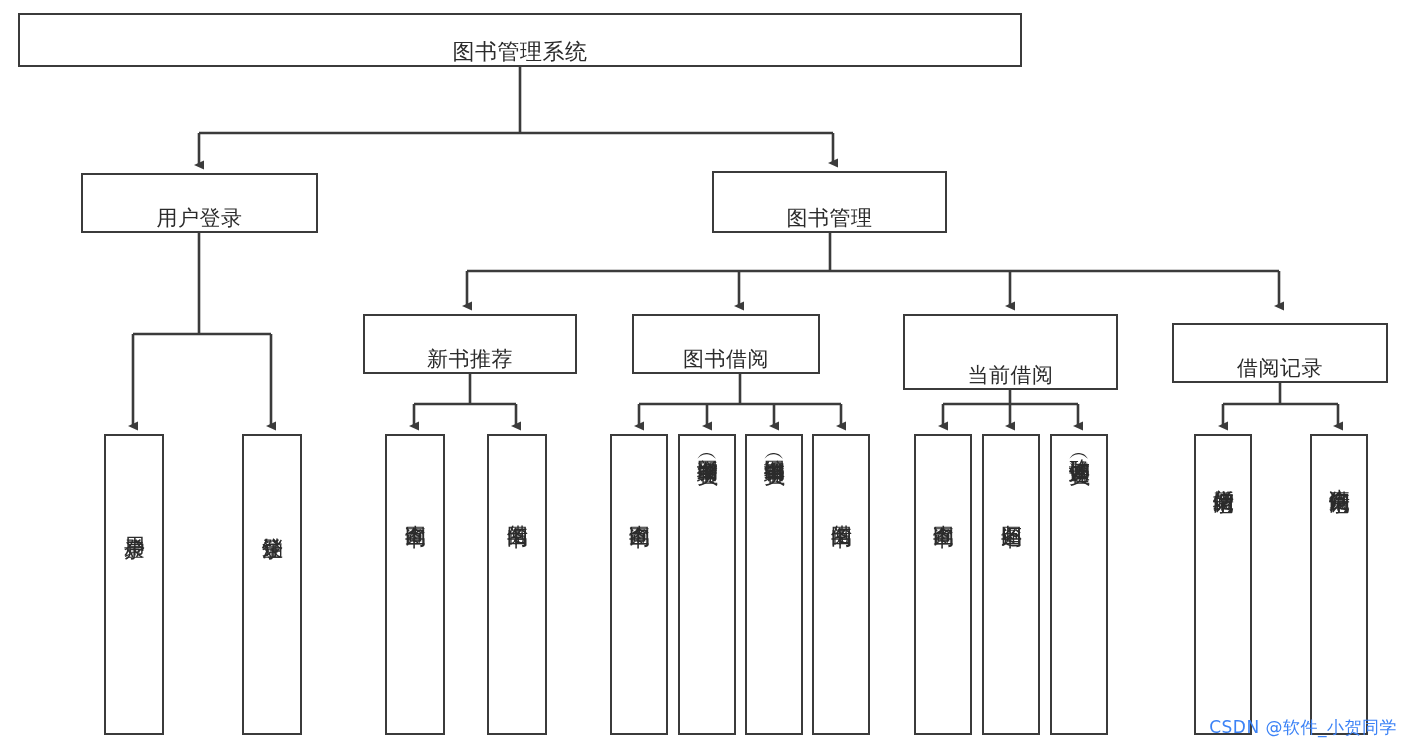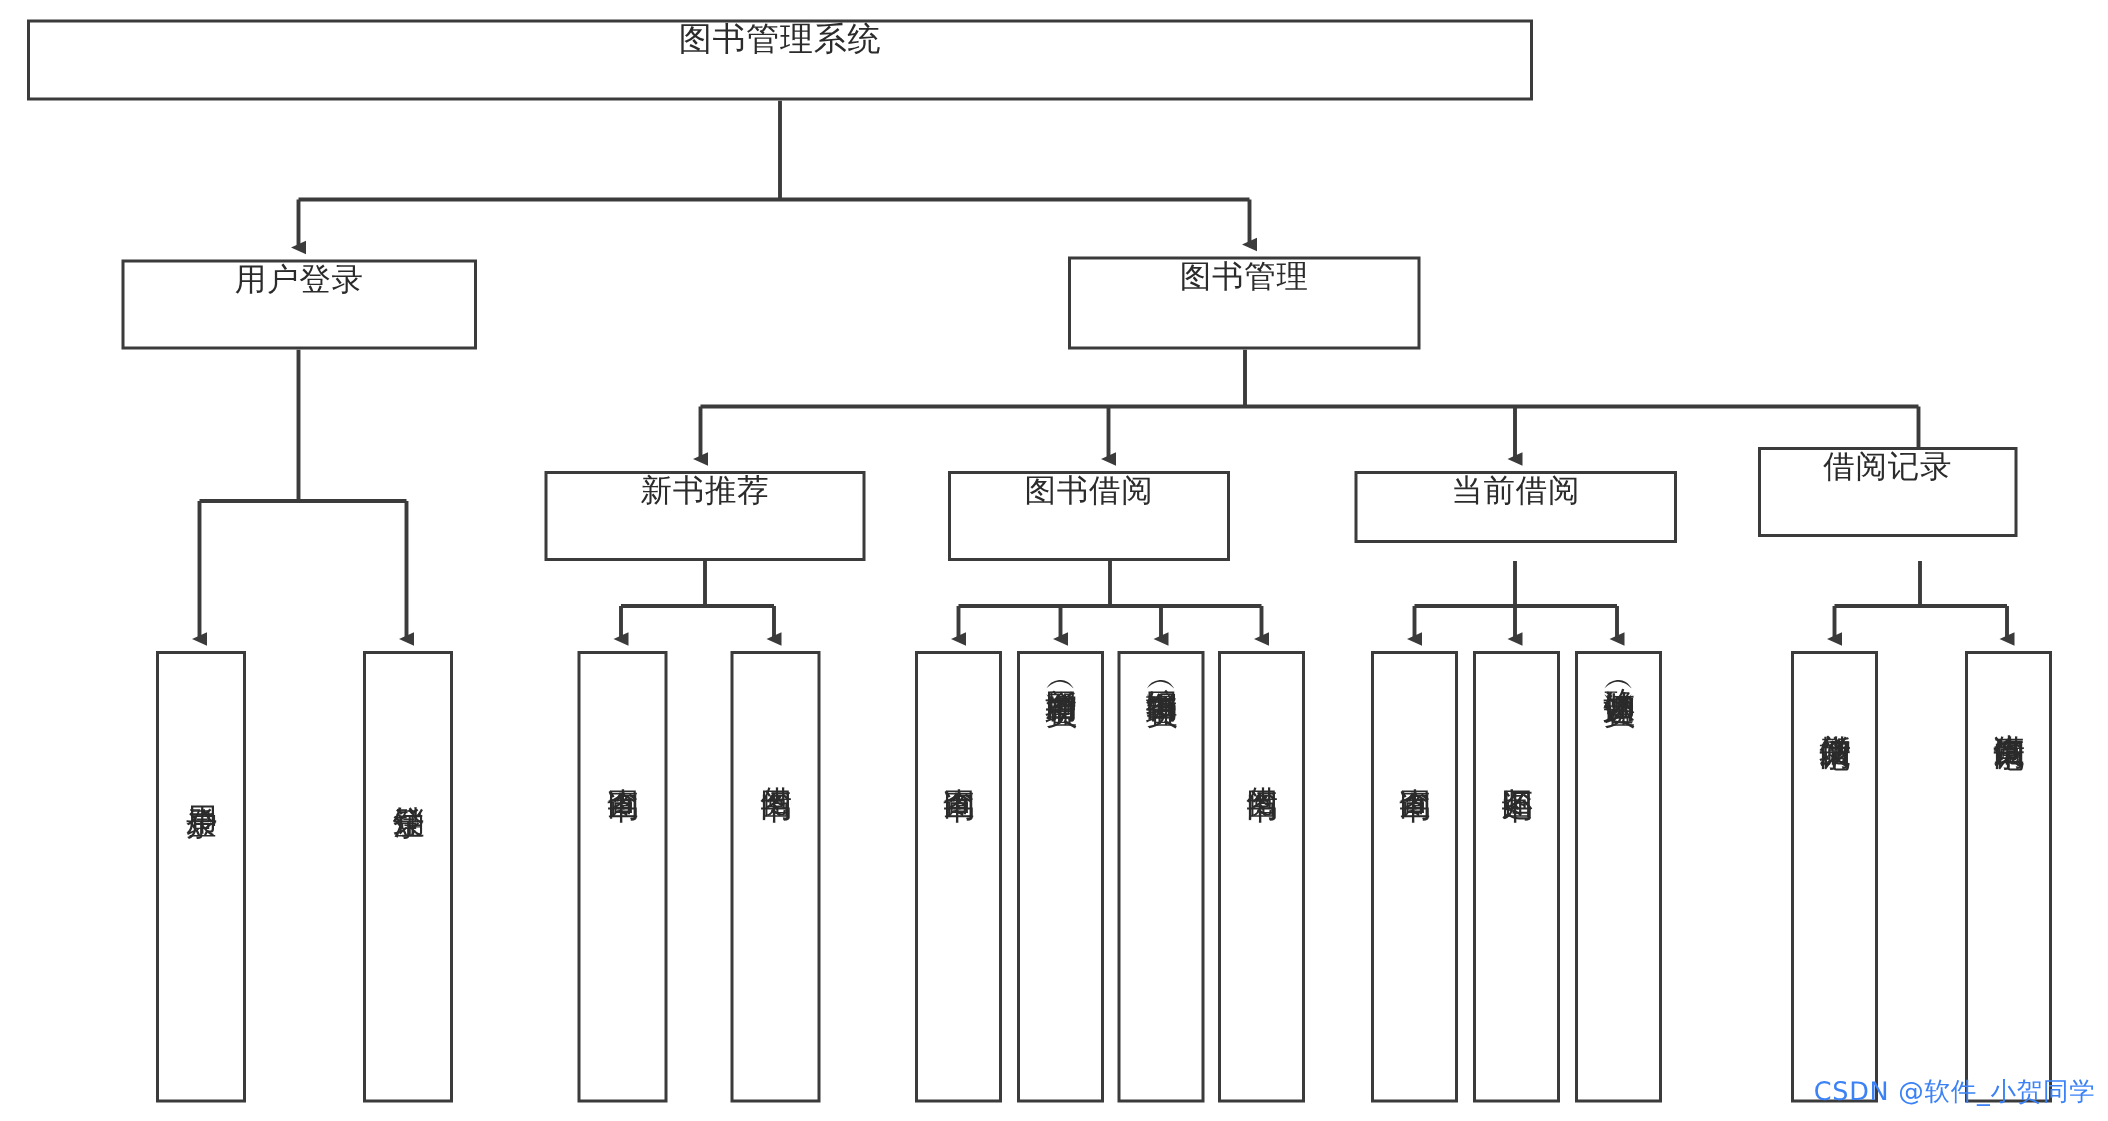--- a/index.html
+++ b/index.html
@@ -24,21 +24,21 @@
     width: 1405px;
     height: 747px;
     pointer-events: none;
   }
   .node {
     position: absolute;
     box-sizing: border-box;
     background: #ffffff;
     border: 2px solid #3b3b3b;
     display: flex;
-    align-items: flex-start;
+    align-items: flex-end;
     justify-content: center;
     color: #2b2b2b;
   }
   .node .label {
     display: block;
     text-align: center;
     line-height: 1.12;
   }
   
   .node.horiz .label {
@@ -137,24 +137,24 @@
   <div class="node horiz" style="left:363px; top:314px; width:214px; height:60px;">
     <span class="label">新书推荐</span>
   </div>
 
   <div class="node horiz" style="left:712px; top:171px; width:235px; height:62px;">
     <span class="label">图书管理</span>
   </div>
   <div class="node horiz" style="left:632px; top:314px; width:188px; height:60px;">
     <span class="label">图书借阅</span>
   </div>
-  <div class="node horiz" style="left:903px; top:314px; width:215px; height:48px;">
+  <div class="node horiz" style="left:903px; top:314px; width:215px; height:76px;">
     <span class="label">当前借阅</span>
   </div>
-  <div class="node horiz" style="left:1172px; top:298px; width:173px; height:60px;">
+  <div class="node horiz" style="left:1172px; top:323px; width:216px; height:60px;">
     <span class="label">借阅记录</span>
   </div>
 
   <div class="node vert" style="left:104px; top:434px; width:60px; height:301px; padding-top:84px;">
     <span class="label">用户登录</span>
   </div>
   <div class="node vert" style="left:242px; top:434px; width:60px; height:301px; padding-top:84px;">
     <span class="label">注销登录</span>
   </div>
 

